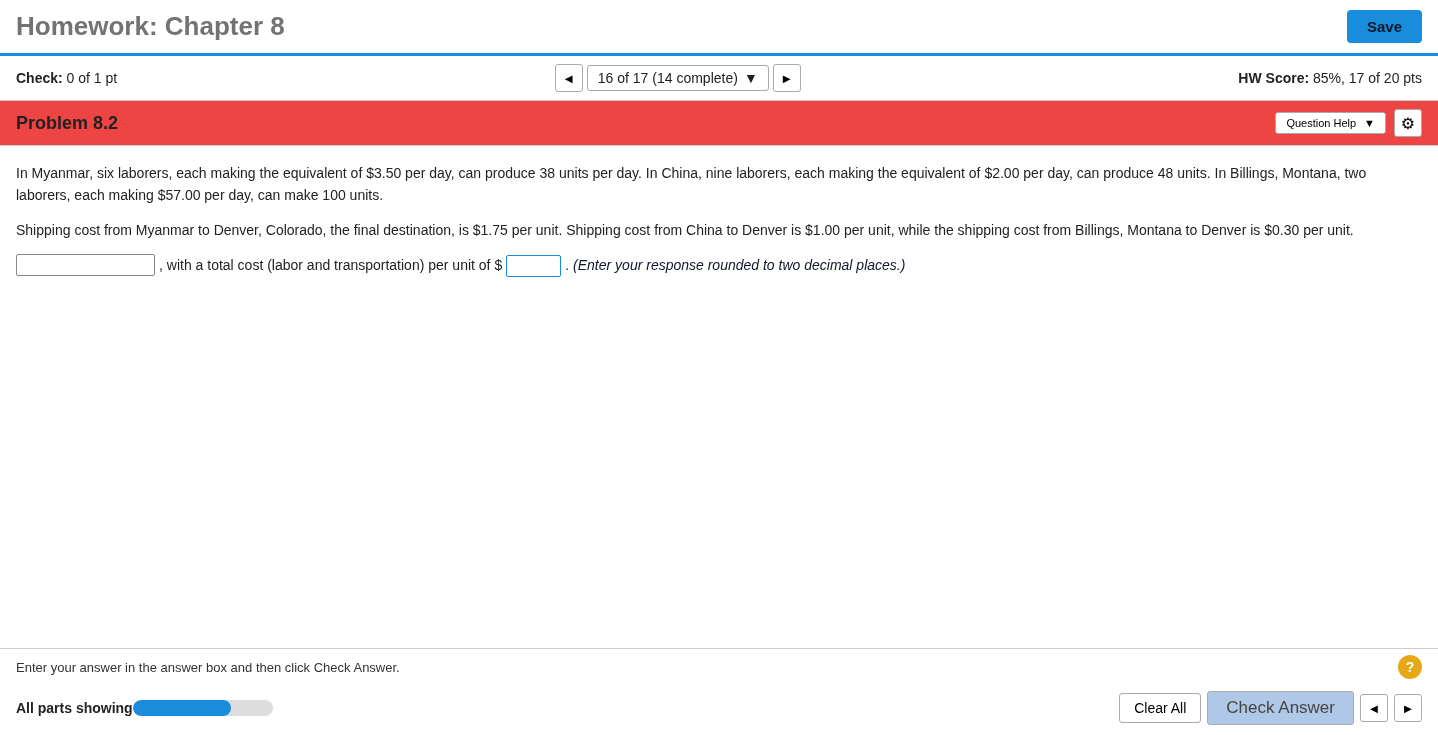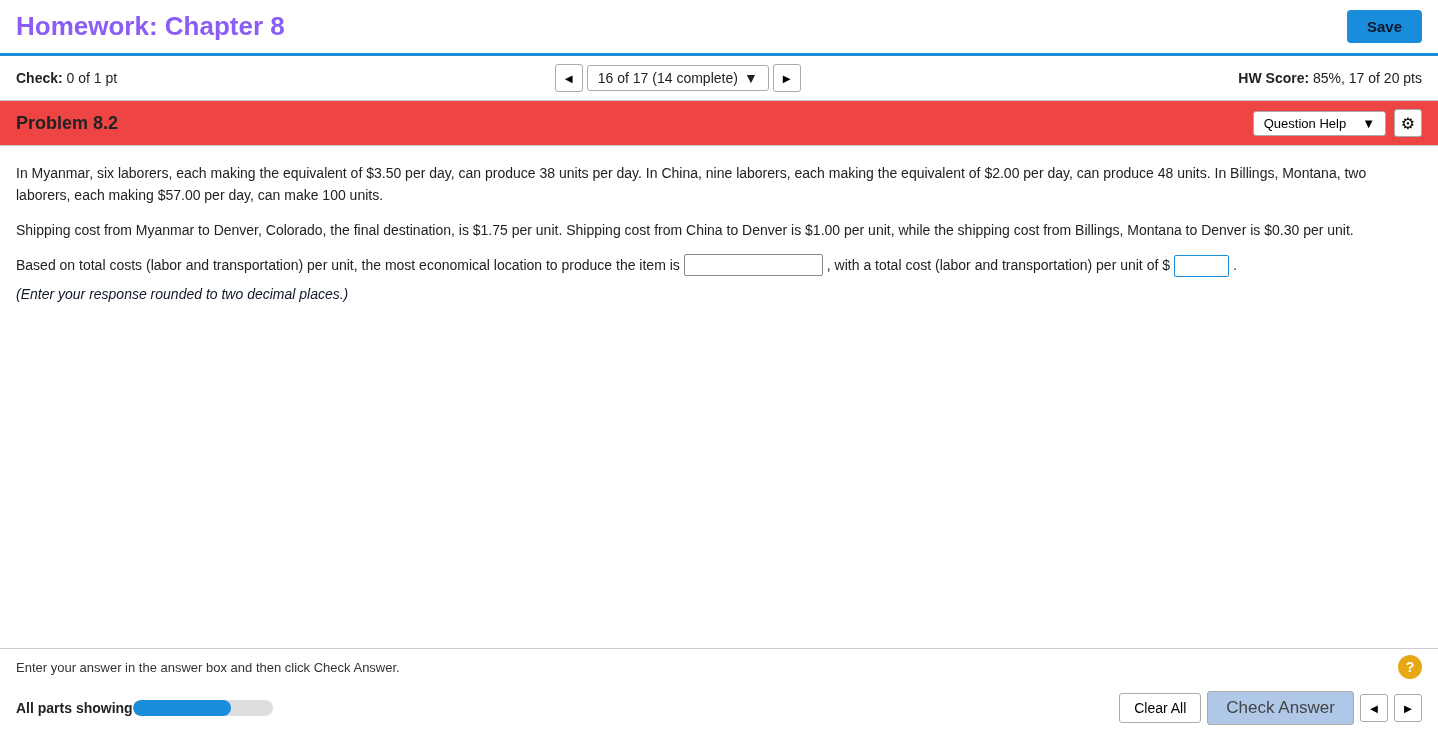--- a/index.html
+++ b/index.html
@@ -10,21 +10,21 @@
       background: #fff;
       border-bottom: 3px solid #1a8cdc;
       padding: 10px 16px;
       display: flex;
       align-items: center;
       justify-content: space-between;
     }
     #header-title {
       font-size: 26px;
       font-weight: bold;
-      color: #8b5cf6;
+      color: #737373;
     }
     #save-button {
       background: #1a8cdc;
       color: #0f172a;
       border: none;
       border-radius: 4px;
       padding: 8px 20px;
       font-size: 15px;
       cursor: pointer;
       font-weight: bold;
@@ -72,24 +72,24 @@
     }
     #problem-label {
       font-size: 18px;
       font-weight: bold;
     }
     #problem-actions { display: flex; align-items: center; gap: 8px; }
     #question-help-btn {
       border: 1px solid #aaa;
       border-radius: 3px;
       padding: 4px 10px;
-      font-size: 13px;
-      cursor: pointer;
-      background: #fff;
-      display: flex; align-items: center; gap: 16px;
+      font-size: 11px;
+      cursor: pointer;
+      background: #fff;
+      display: flex; align-items: center; gap: 8px;
     }
     #gear-btn {
       border: 1px solid #aaa;
       border-radius: 3px;
       width: 28px; height: 28px;
       cursor: pointer;
       background: #fff;
       display: flex; align-items: center; justify-content: center;
       font-size: 16px;
     }
@@ -271,21 +271,20 @@
     <button id="gear-btn">
       <span>⚙</span>
     </button>
   </div>
 </div>
 
 <div id="content">
   <p class="problem-text">In Myanmar, six laborers, each making the equivalent of $3.50 per day, can produce 38 units per day. In China, nine laborers, each making the equivalent of $2.00 per day, can produce 48 units. In Billings, Montana, two laborers, each making $57.00 per day, can make 100 units.</p>
   <p class="problem-text">Shipping cost from Myanmar to Denver, Colorado, the final destination, is $1.75 per unit. Shipping cost from China to Denver is $1.00 per unit, while the shipping cost from Billings, Montana to Denver is $0.30 per unit.</p>
   <div class="answer-line">
-    <span>Based on total costs (labor and transportation) per unit, the most economical location to produce the item is</span>
     <div class="dropdown-wrapper">
       <select id="location-select">
         <option value=""></option>
         <option value="billings">Billings, Montana</option>
         <option value="china">China</option>
         <option value="myanmar">Myanmar</option>
       </select>
     </div>
     <span>, with a total cost (labor and transportation) per unit of $</span>
     <input id="cost-input" type="text" value="" style="">

